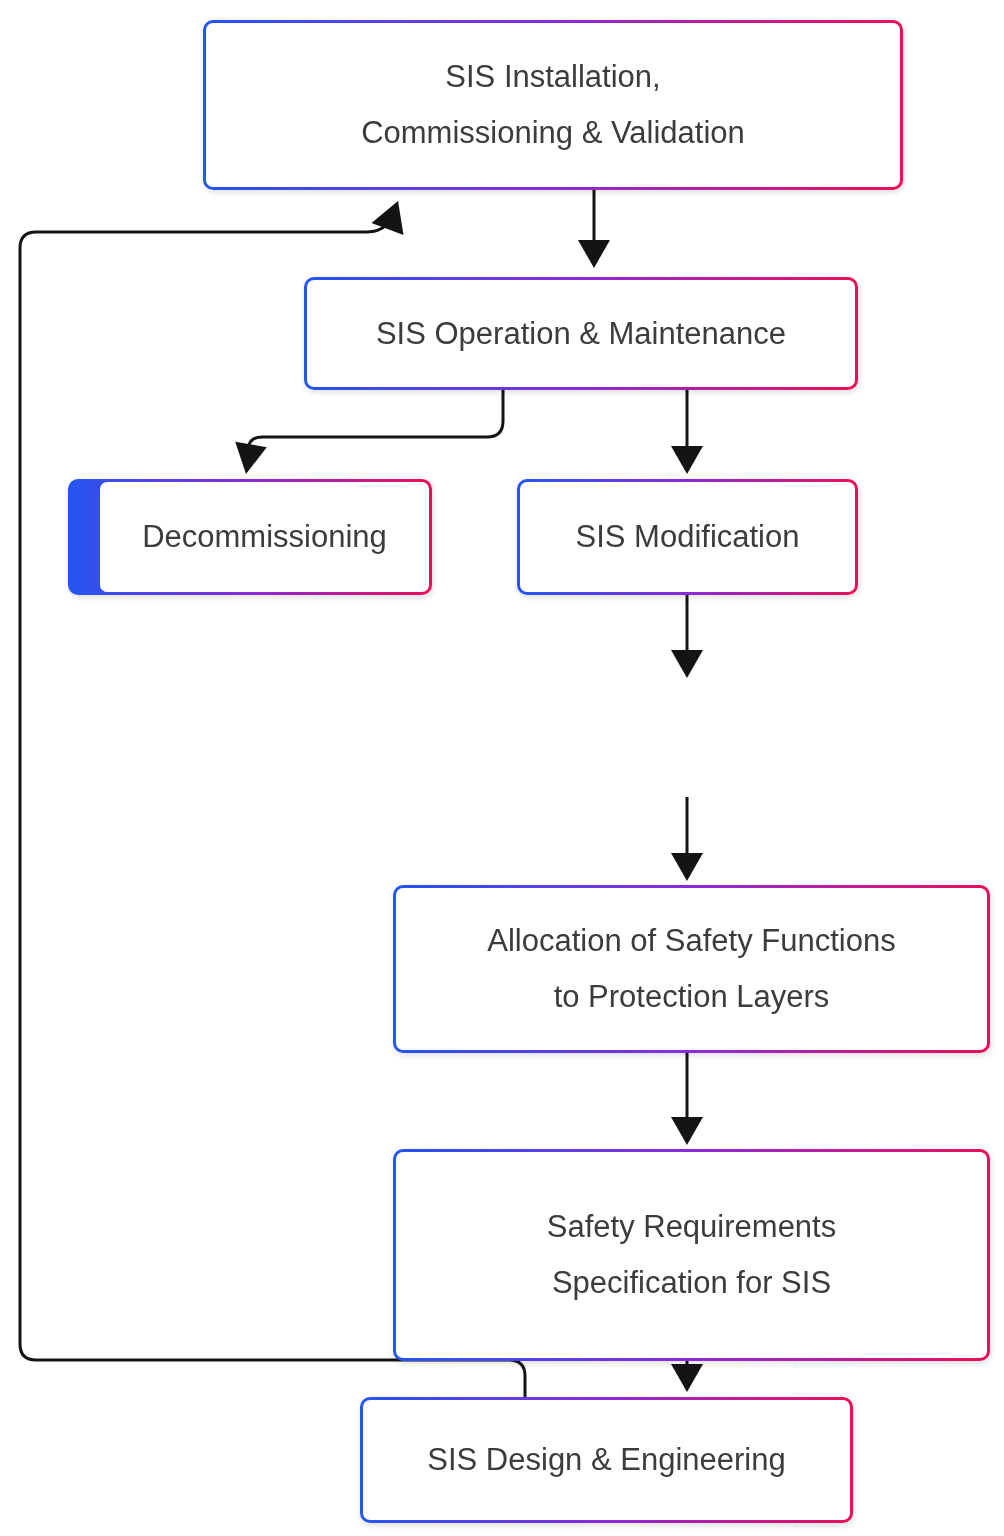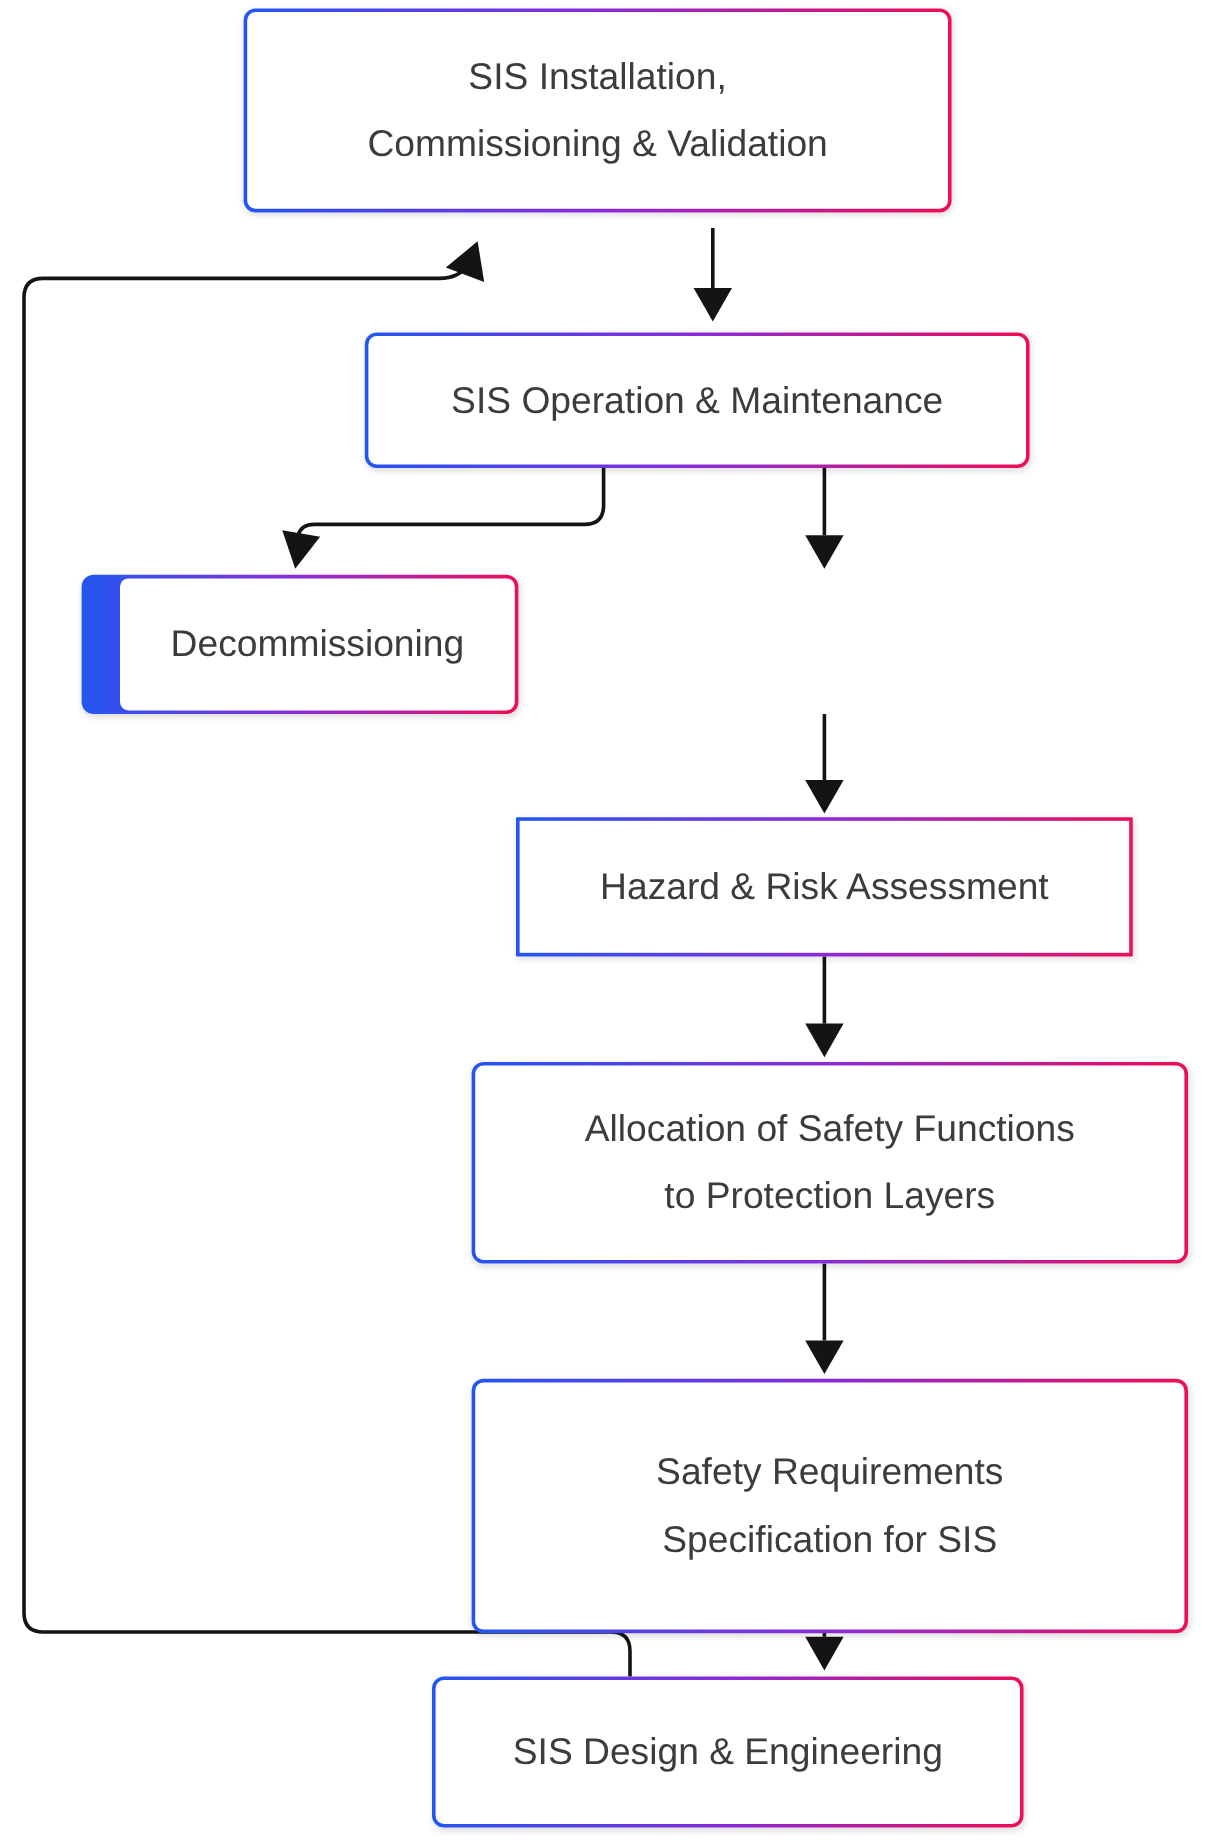--- a/index.html
+++ b/index.html
@@ -37,21 +37,21 @@
     align-items:center;justify-content:center;
     text-align:center;
     color:var(--text);
     font-size:31px;
     line-height:1.8;
     box-sizing:border-box;
   }
   .node.square{border-radius:1px;}
   .node.square .node-inner{border-radius:0;}
   
-  .n-install   {left:203px;top:7px;  width:590px;height:170px;}
+  .n-install   {left:203px;top:20px;  width:700px;height:170px;}
   .n-operation {left:304px;top:277px; width:554px;height:113px;}
   .n-decom     {left:68px; top:479px; width:364px;height:116px;padding-left:32px;}
   .n-mod       {left:517px;top:479px; width:341px;height:116px;}
   .n-hazard    {left:430px;top:681px; width:514px;height:116px;}
   .n-alloc     {left:393px;top:885px; width:597px;height:168px;}
   .n-sreq      {left:393px;top:1149px;width:597px;height:212px;}
   .n-design    {left:360px;top:1397px;width:493px;height:126px;}
 </style>
 </head>
 <body>
@@ -105,26 +105,26 @@
       <div>SIS Operation &amp; Maintenance</div>
     </div>
   </div>
 
   <div class="node n-decom">
     <div class="node-inner">
       <div>Decommissioning</div>
     </div>
   </div>
 
-
-  <div class="node n-hazard square">
+  <div class="node n-mod">
     <div class="node-inner">
-      <div>Hazard &amp; Risk Assessment</div>
+      <div>SIS Modification</div>
     </div>
   </div>
+
 
   <div class="node n-alloc">
     <div class="node-inner">
       <div>Allocation of Safety Functions</div>
       <div>to Protection Layers</div>
     </div>
   </div>
 
   <div class="node n-sreq">
     <div class="node-inner">

